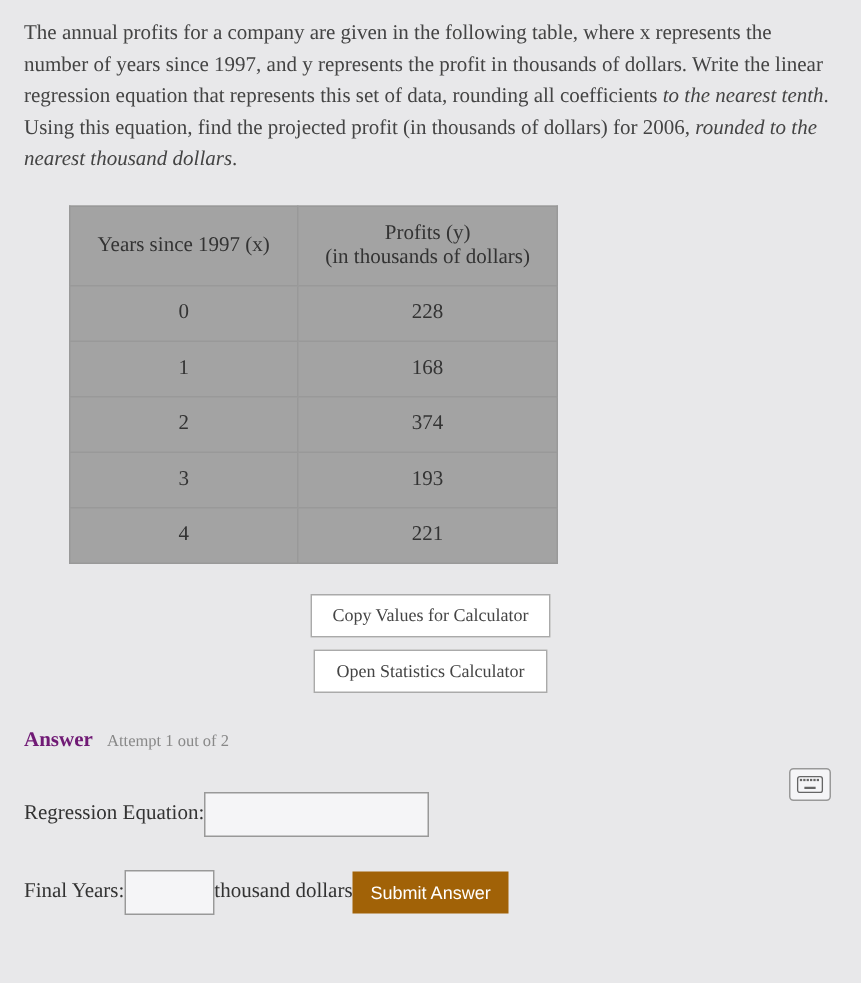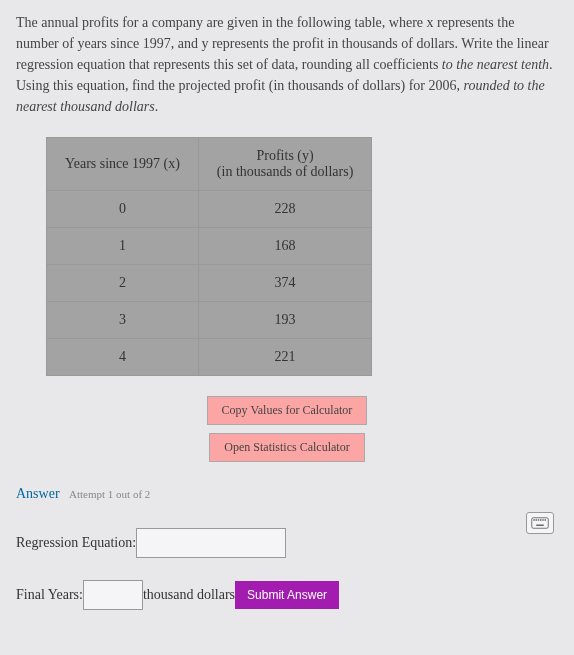--- a/index.html
+++ b/index.html
@@ -35,54 +35,54 @@
 }
 .data-table th { font-weight: normal; }
 .button-stack {
   display: flex;
   flex-direction: column;
   align-items: center;
   gap: 8px;
   margin: 10px 0 24px 0;
 }
 .util-button {
-  background: #fca5a5;
+  background: #ffffff;
   border: 1px solid #aaa;
   padding: 6px 14px;
   font-size: 12px;
   font-family: Georgia, serif;
   color: #444;
   cursor: pointer;
 }
 .answer-section {
   margin-top: 18px;
 }
 .answer-header {
   font-size: 14px;
   margin-bottom: 26px;
 }
-.answer-header .bold { font-weight: normal; color: #0369a1; }
+.answer-header .bold { font-weight: bold; color: #701a75; }
 .answer-header .attempt { color: #888; font-size: 11px; margin-left: 6px; }
 .input-row {
   display: flex;
   align-items: center;
   margin-bottom: 22px;
   font-size: 14px;
 }
 .text-input {
   border: 1px solid #999;
   background: #f5f5f7;
   height: 30px;
   padding: 4px 6px;
   font-family: Georgia, serif;
 }
 .input-reg { width: 150px; }
 .input-final { width: 60px; }
 .submit-btn {
-  background: #a21caf;
+  background: #a16207;
   color: #fff;
   border: none;
   padding: 7px 12px;
   font-size: 12px;
   font-family: Arial, sans-serif;
   cursor: pointer;
 }
 .keyboard-icon {
   position: absolute;
   right: 20px;

